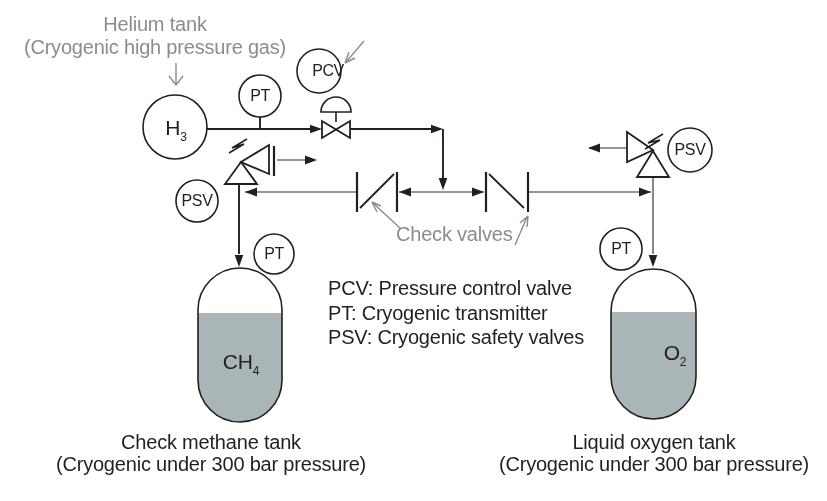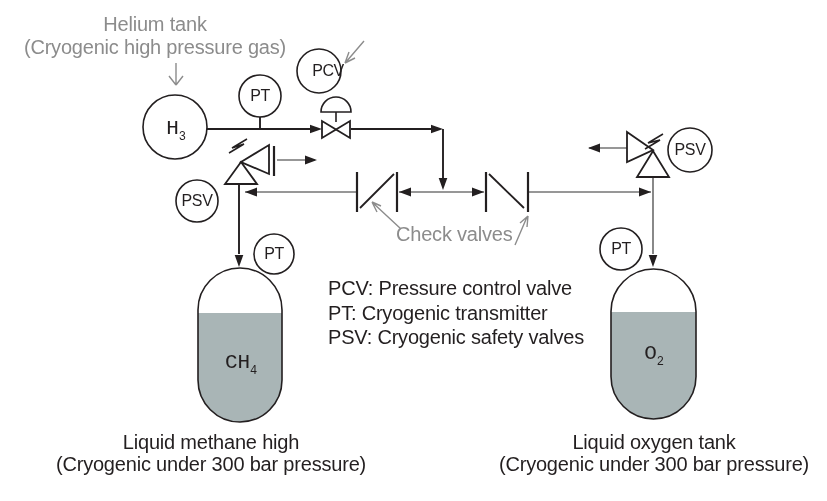--- a/index.html
+++ b/index.html
@@ -2,21 +2,21 @@
 <html><head>
 <meta charset="utf-8">
 <style>
   html,body{margin:0;padding:0;background:#fff;}
   .canvas{position:relative;width:827px;height:501px;background:#ffffff;overflow:hidden;
           font-family:"Liberation Sans",sans-serif;}
   svg{position:absolute;left:0;top:0;}
   .lbl{position:absolute;color:#231f20;letter-spacing:-0.2px;white-space:nowrap;
        font-family:"Liberation Sans",sans-serif;}
   .gray{color:#8c8c8c;}
-  .ctr{transform:translate(-50%,-50%);text-align:right;font-family:Liberation Mono, monospace;}
+  .ctr{transform:translate(-50%,-50%);text-align:right;}
   .inst{position:absolute;transform:translate(-50%,-50%);font-size:16px;color:#231f20;
         letter-spacing:-0.4px;white-space:nowrap;}
   .sym{font-size:21px;}
   .sym sub{font-size:12px;position:relative;top:1px;line-height:0;}
   .tanklbl{font-size:20px;line-height:22px;text-align:center;}
   .legend{font-size:20px;line-height:24.5px;}
 </style>
 </head>
 <body>
 
@@ -141,24 +141,24 @@
 <div class="inst" style="left:312px;top:71px;margin-left:16px;">PCV</div>
 <div class="inst" style="left:197px;top:201px;">PSV</div>
 <div class="inst" style="left:274px;top:254px;">PT</div>
 <div class="inst" style="left:621px;top:249px;">PT</div>
 <div class="inst" style="left:690px;top:150px;">PSV</div>
 
 <div class="lbl sym ctr" style="left:176px;top:128px;"><span>H</span><sub>3</sub></div>
 
 <div class="lbl sym ctr" style="left:241px;top:362px;"><span>CH</span><sub>4</sub></div>
 
-<div class="lbl sym ctr" style="left:654px;top:353px;"><span>O</span><sub>2</sub></div>
+<div class="lbl sym ctr" style="left:675px;top:353px;"><span>O</span><sub>2</sub></div>
 
 <div class="lbl tanklbl" style="left:36px;top:431px;width:350px;">
-  <div>Liquid methane high</div>
+  <div>Check methane tank</div>
   <div>(Cryogenic under 300 bar pressure)</div>
 </div>
 <div class="lbl tanklbl" style="left:479px;top:431px;width:350px;">
   <div>Liquid oxygen tank</div>
   <div>(Cryogenic under 300 bar pressure)</div>
 </div>
 
 </div>
 
 </body></html>

